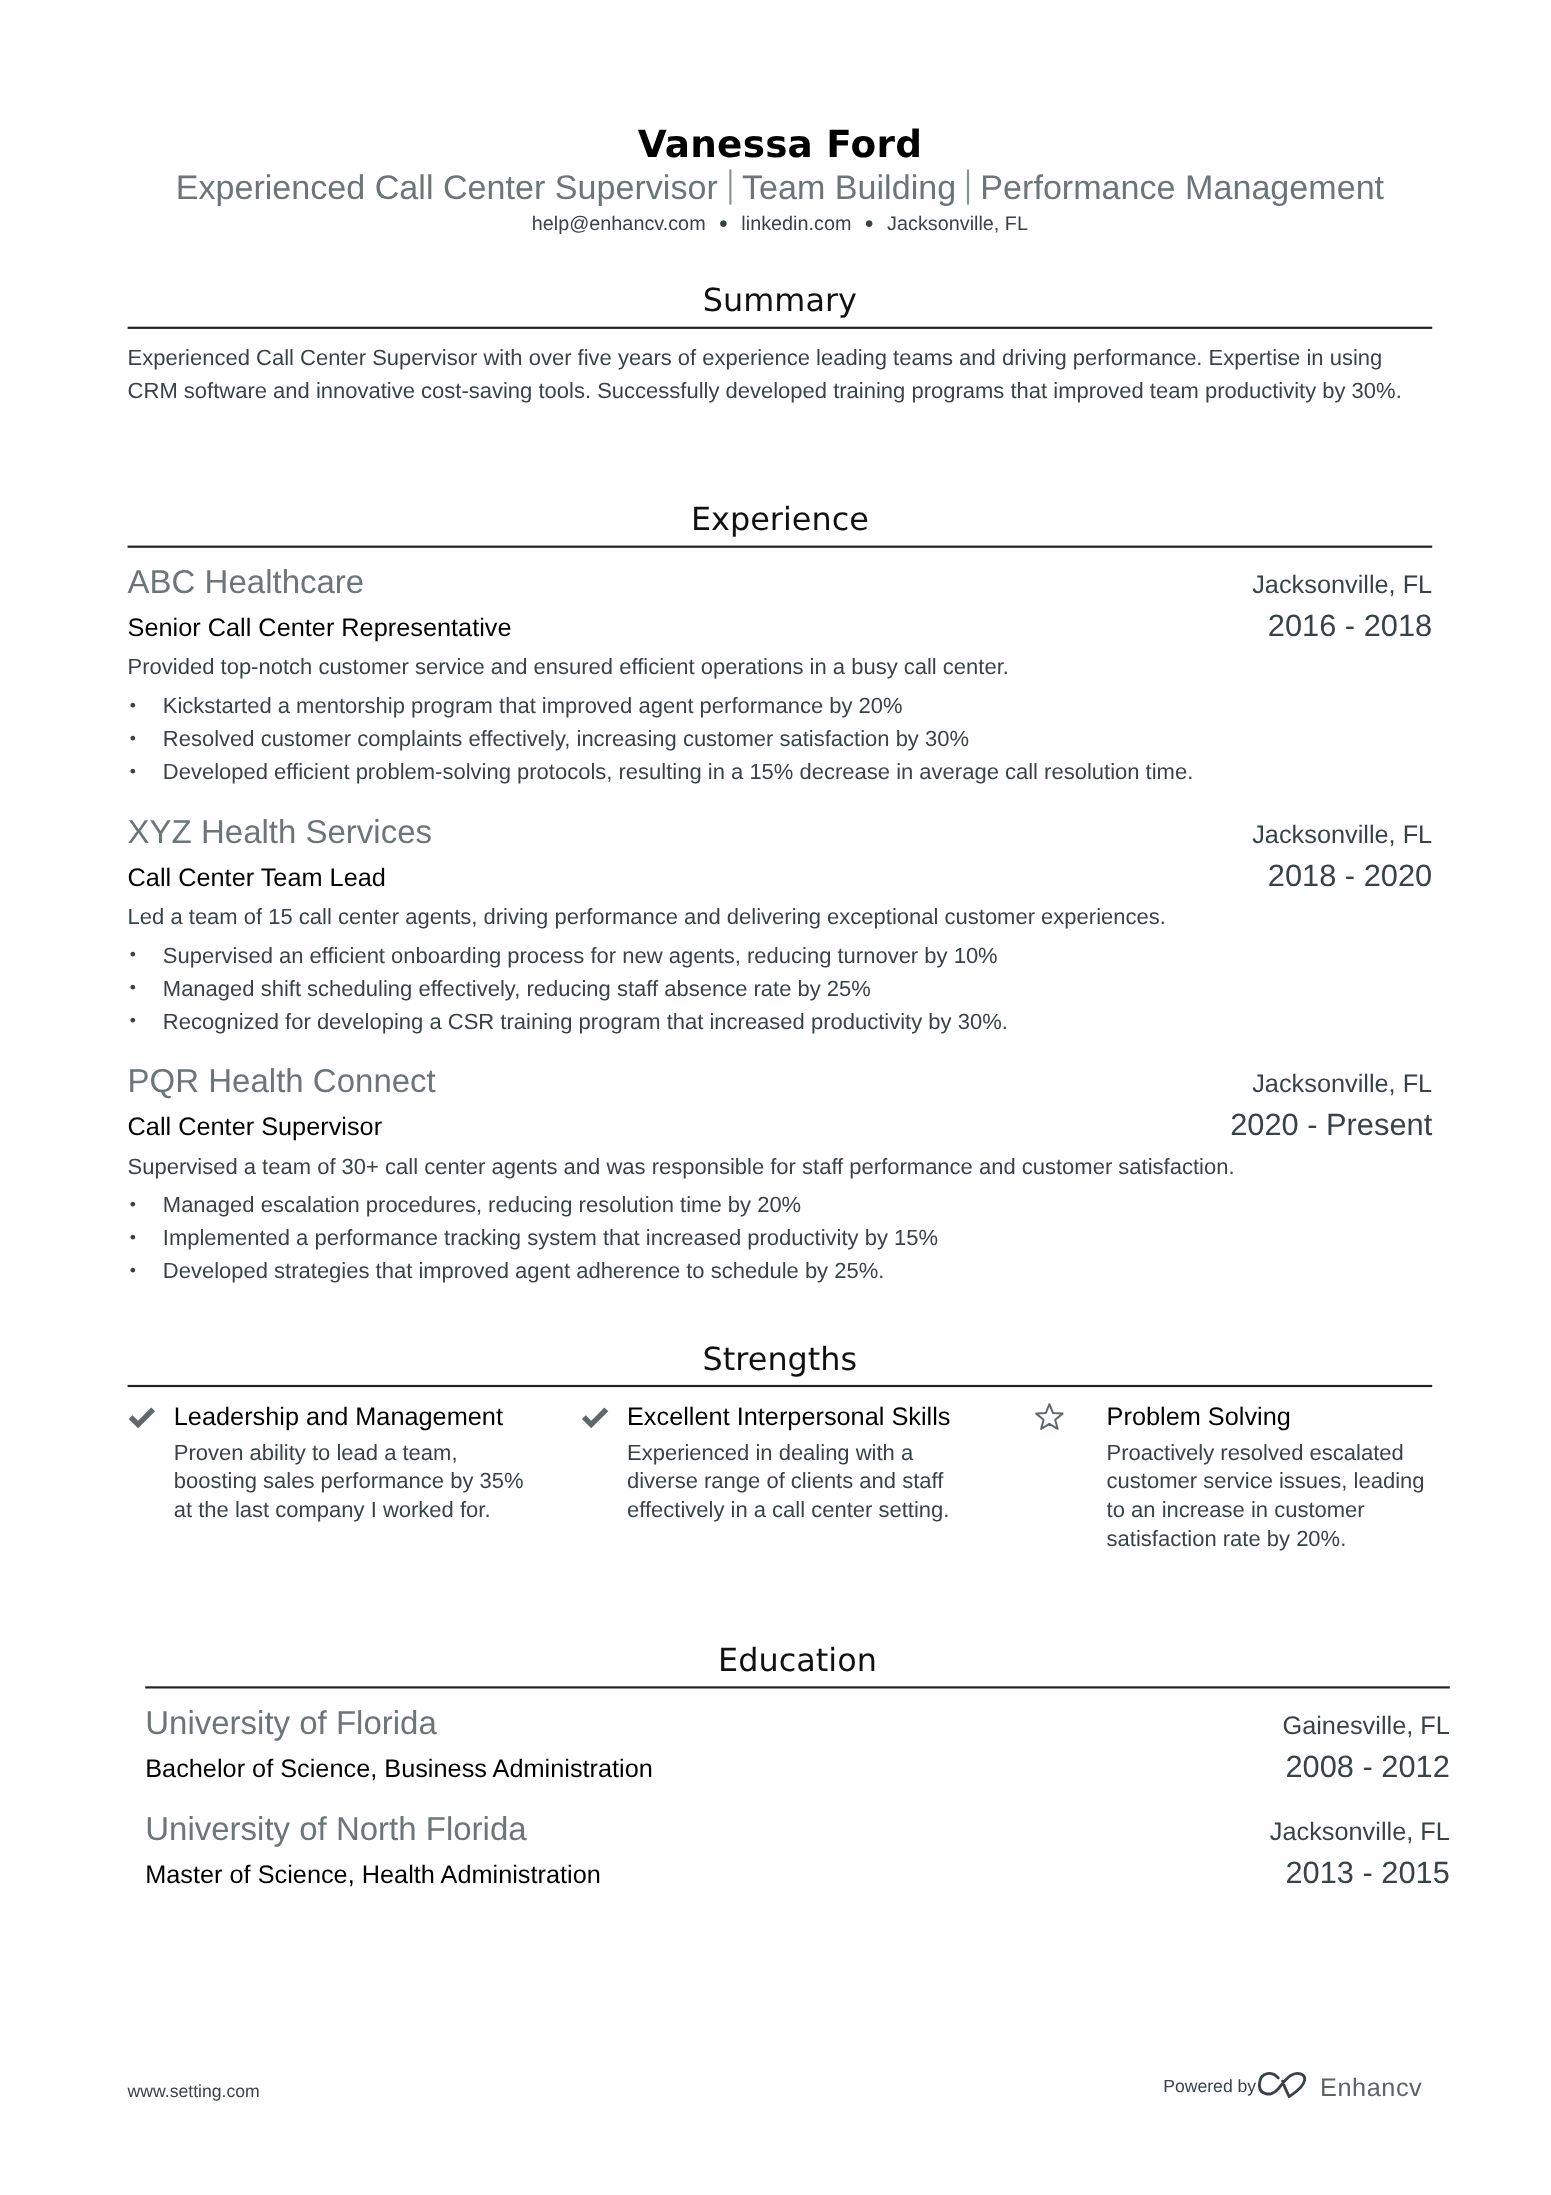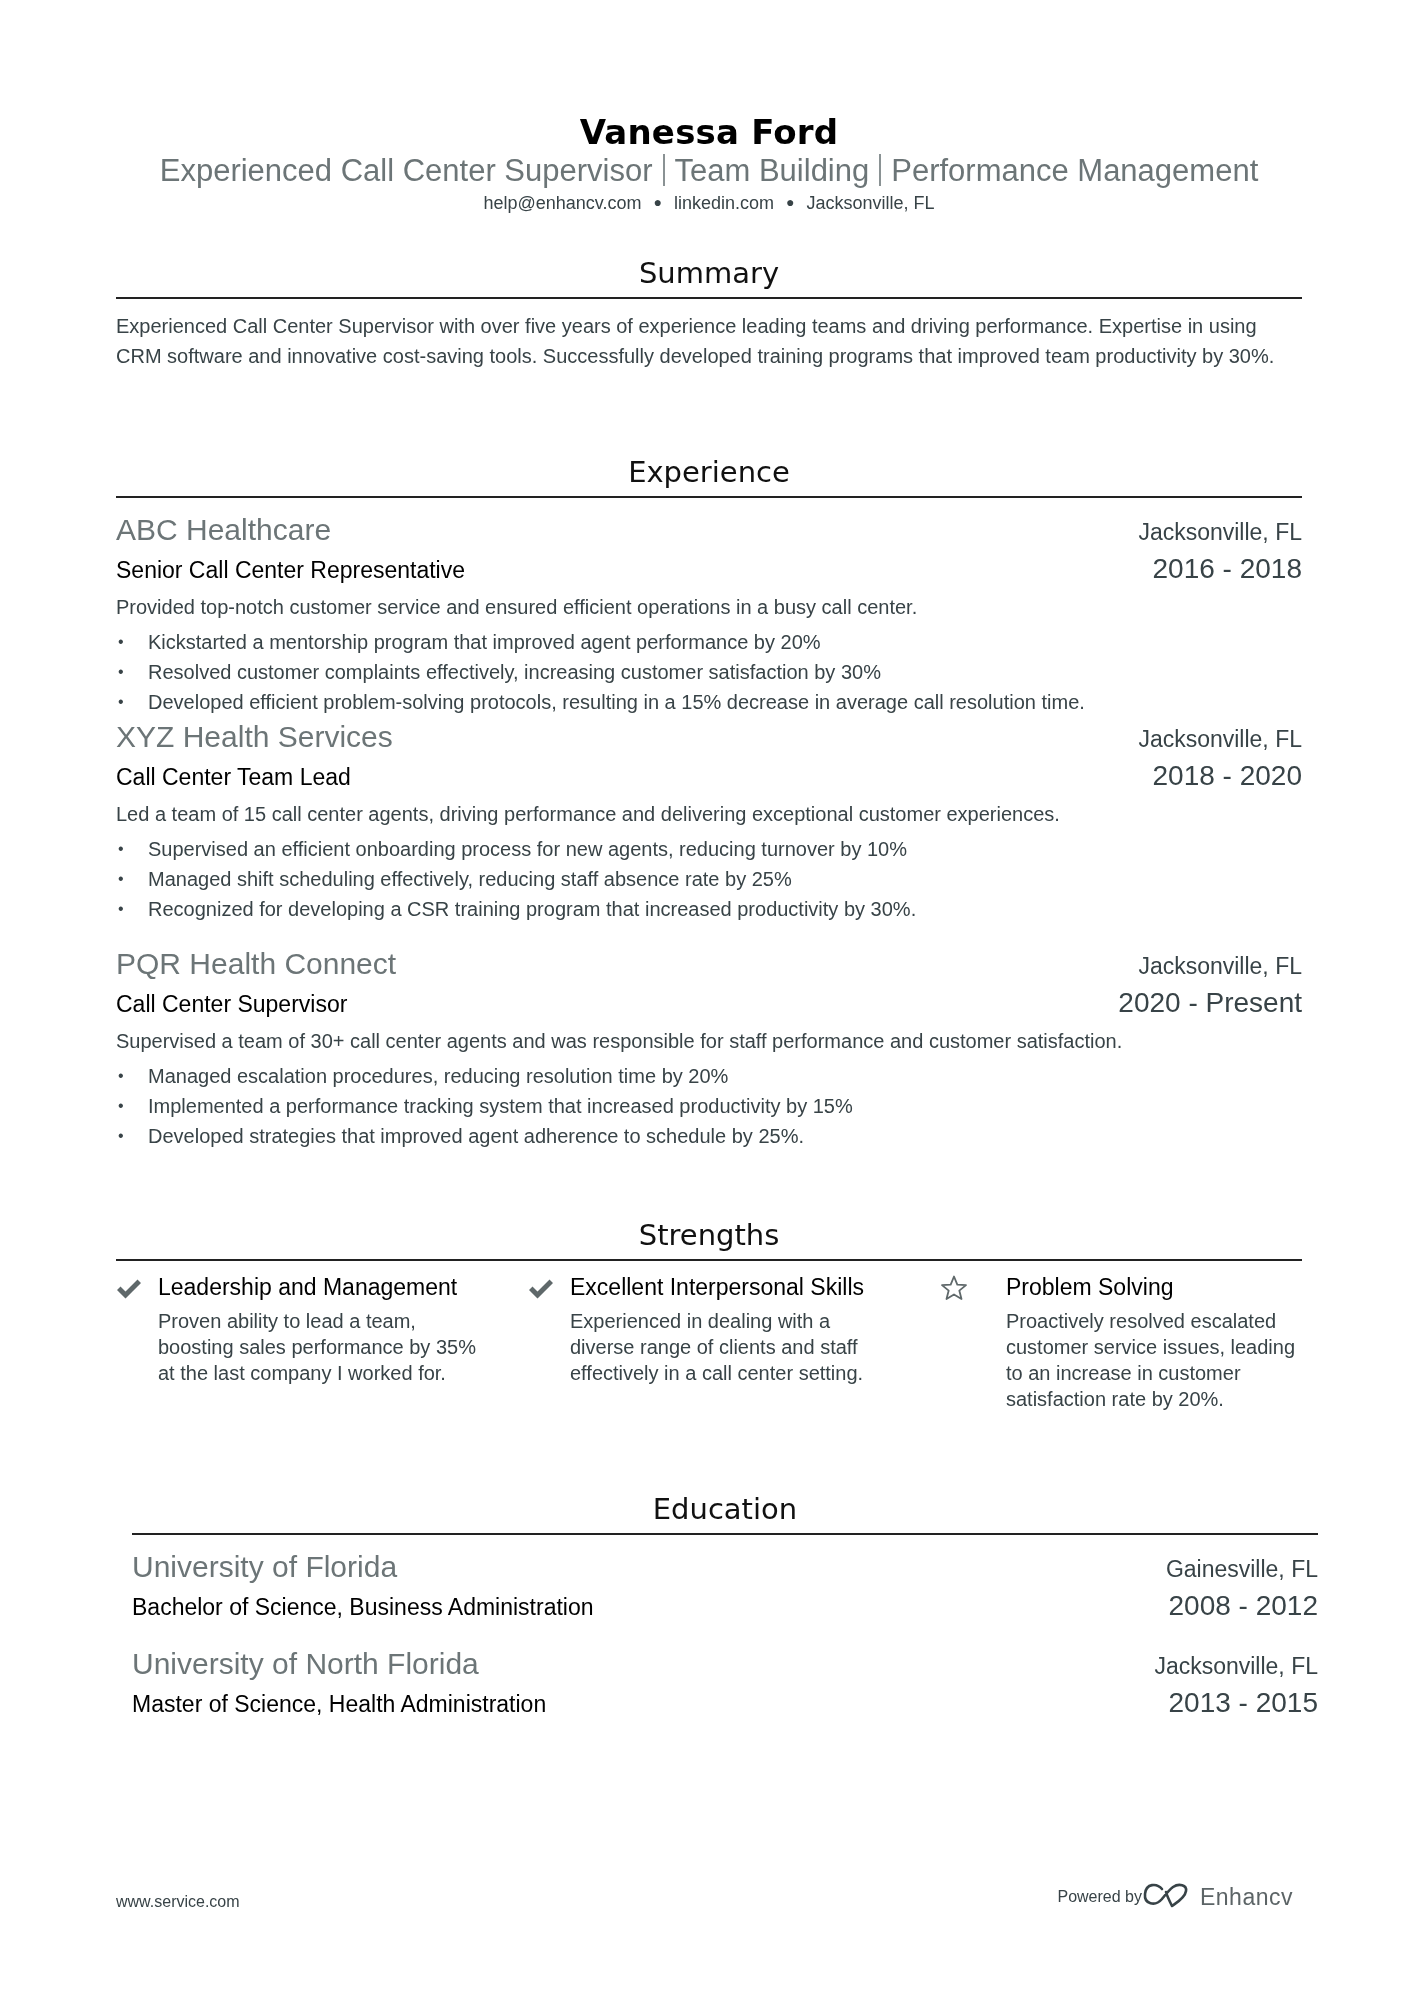--- a/index.html
+++ b/index.html
@@ -81,21 +81,21 @@
         <span class="date">2016 - 2018</span>
       </div>
       <div class="desc">Provided top-notch customer service and ensured efficient operations in a busy call center.</div>
       <ul class="bullets">
         <li>Kickstarted a mentorship program that improved agent performance by 20%</li>
         <li>Resolved customer complaints effectively, increasing customer satisfaction by 30%</li>
         <li>Developed efficient problem-solving protocols, resulting in a 15% decrease in average call resolution time.</li>
       </ul>
     </div>
 
-    <div class="entry" style="">
+    <div class="entry" style="margin-top:20px;">
       <div class="row">
         <span class="company">XYZ Health Services</span>
         <span class="loc">Jacksonville, FL</span>
       </div>
       <div class="row">
         <span class="role">Call Center Team Lead</span>
         <span class="date">2018 - 2020</span>
       </div>
       <div class="desc">Led a team of 15 call center agents, driving performance and delivering exceptional customer experiences.</div>
       <ul class="bullets">
@@ -184,21 +184,21 @@
         <span class="loc">Jacksonville, FL</span>
       </div>
       <div class="row">
         <span class="role">Master of Science, Health Administration</span>
         <span class="date">2013 - 2015</span>
       </div>
     </div>
   </div>
 </div>
 
-<div class="footer-left">www.service.com</div>
+<div class="footer-left">www.setting.com</div>
 <div class="footer-right">
   <span class="powered">Powered by</span>
   <span>
     <svg width="48" height="26" viewBox="0 0 48 26">
         <path d="M20 7 C15 1 4 1 3 12 C2 22 13 25 20 17 M20 17 C24 12 27 8 31 5 C37 1 45 3 44 9 C43 16 34 21 30 24 C28 20 25 14 24 10" fill="none" stroke="#384347" stroke-width="2.6" stroke-linecap="round" stroke-linejoin="round"></path>
       </svg>
   </span>
   <span class="brand">Enhancv</span>
 </div>
 

